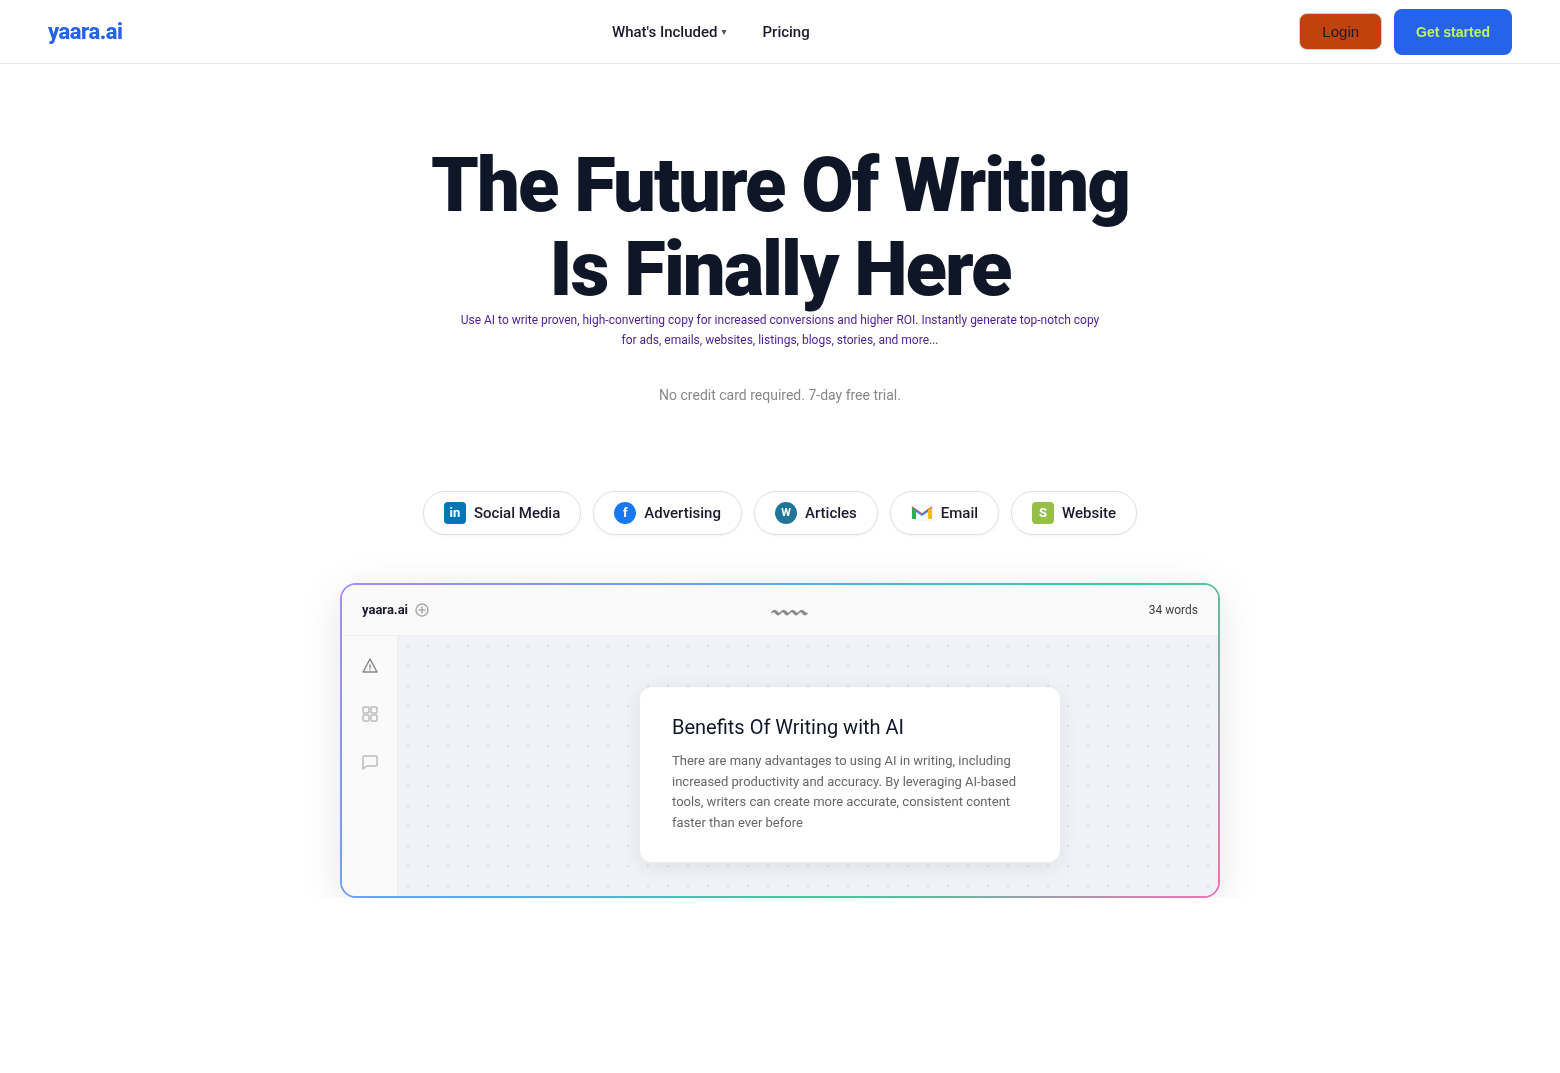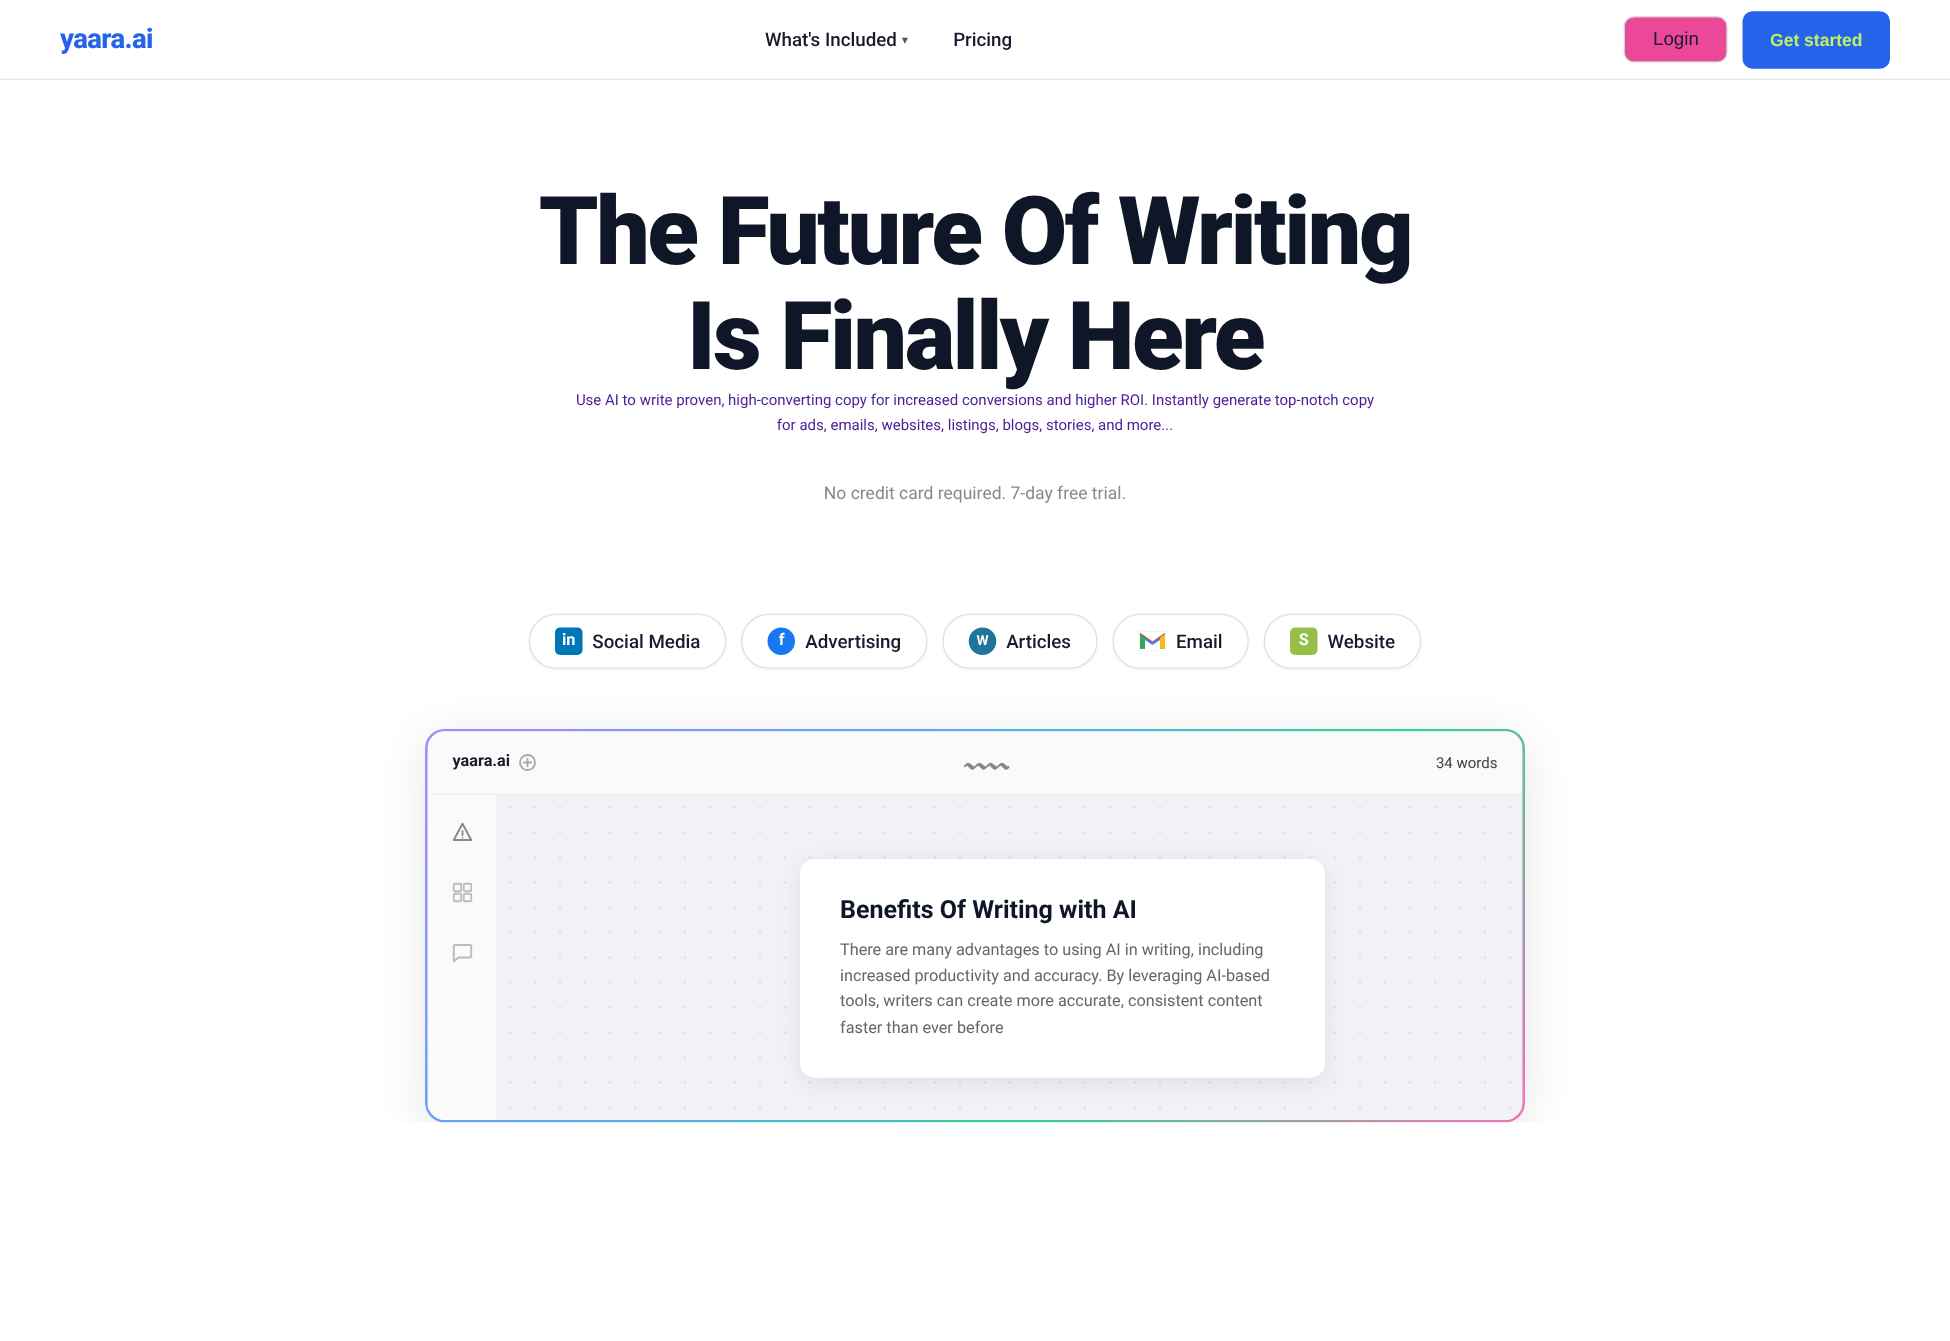--- a/index.html
+++ b/index.html
@@ -53,21 +53,21 @@
     }
     .nav-actions {
       display: flex;
       align-items: center;
       gap: 12px;
     }
     .btn-login {
       padding: 9px 22px;
       border: 1px solid #d0d0d0;
       border-radius: 8px;
-      background: #ec4899;
+      background: #c2410c;
       font-size: 15px;
       font-weight: 500;
       cursor: pointer;
       color: #1a1a2e;
     }
     .btn-get-started {
       padding: 15px 22px;
       border: none;
       border-radius: 8px;
       background: #2563eb;
@@ -280,21 +280,21 @@
       transform: translate(-40%, -45%);
       background: #fff;
       border-radius: 12px;
       padding: 28px 32px;
       width: 420px;
       box-shadow: 0 4px 20px rgba(0,0,0,0.08);
       z-index: 2;
     }
     .content-card-title {
       font-size: 20px;
-      font-weight: 700;
+      font-weight: 400;
       color: #0f1628;
       margin-bottom: 12px;
     }
     .content-card-text {
       font-size: 13px;
       color: #666;
       line-height: 1.6;
     }
   </style>
 </head>

